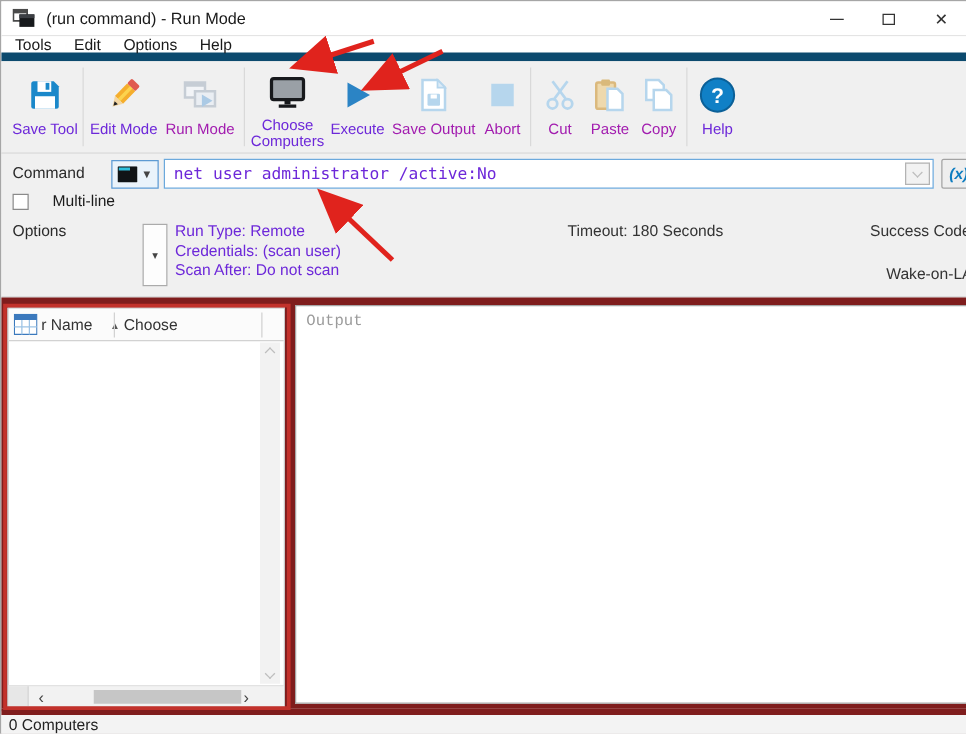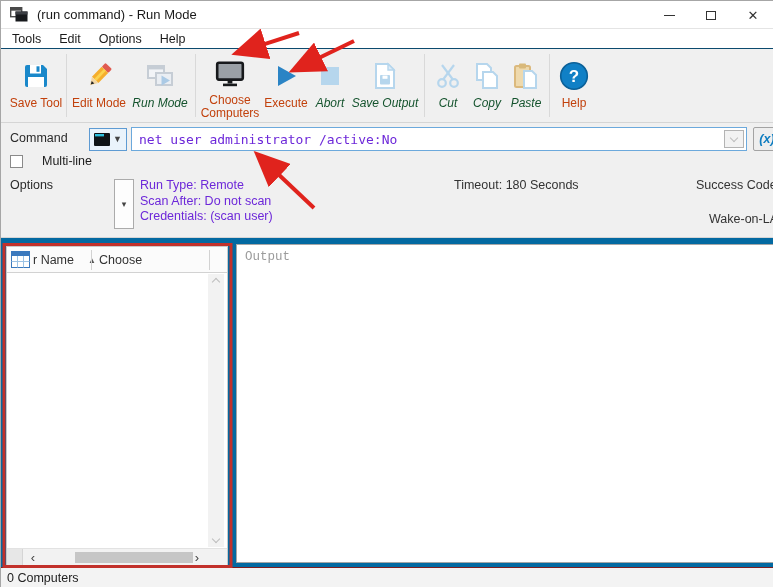--- a/index.html
+++ b/index.html
@@ -15,30 +15,30 @@
     border-bottom:1px solid #e4e4e4; display:flex; align-items:center; }
   .app-icon { margin-left:9px; width:18px; height:15px; }
   .title-text { margin-left:9px; font-size:13px; color:#1a1a1a; }
   .win-controls { position:absolute; right:0; top:0; height:28px; display:flex; }
   .wc { width:42px; height:28px; display:flex; align-items:center; justify-content:center; cursor:default; }
   .ic-min { width:11px; border-top:1.5px solid #333; display:inline-block; }
   .ic-max { width:10px; height:9px; border:1.5px solid #333; display:inline-block; }
   .ic-close { font-size:13px; color:#333; line-height:1; }
   
   .menubar { position:absolute; left:0; top:28px; width:773px; height:20px; background:#fff;
-    border-bottom:1px solid #0c4a6e; display:flex; align-items:center; padding-left:2px; }
+    border-bottom:7px solid #0c4a6e; display:flex; align-items:center; padding-left:2px; }
   .menu-item { padding:0 9px; font-size:12.5px; color:#1a1a1a; }
   
   .toolbar { position:absolute; left:0; top:48px; width:773px; height:74px; background:#f0f0f0;
     border-bottom:1px solid #d5d5d5; display:flex; align-items:stretch; padding:2px 0 2px 8px; }
   .tbtn { display:flex; flex-direction:column; align-items:center; justify-content:flex-start; padding-top:4px; }
   .ticon { height:42px; display:flex; align-items:center; justify-content:center; }
-  .tlabel { font-size:12px; line-height:13px; text-align:center; color:#c2410c; white-space:nowrap; }
+  .tlabel { font-size:12px; line-height:13px; text-align:center; color:#6d28d9; white-space:nowrap; }
   .tbtn.wrap .tlabel { white-space:normal; }
-  .tbtn.disabled .tlabel { color:#14532d;font-style:italic; }
+  .tbtn.disabled .tlabel { color:#a21caf; }
   .tsep { width:1px; background:#d9d9d9; margin:3px 3px; }
   
   .cmdrow { position:absolute; left:0; top:122px; width:773px; height:48px; background:#f0f0f0; }
   .cmd-label { position:absolute; left:9px; top:8px; font-size:12.5px; color:#2a2a2a; }
   .cmd-type { position:absolute; left:88px; top:5px; width:38px; height:23px; background:#eaf3fb;
     border:1px solid #5e9bd3; display:flex; align-items:center; justify-content:center; gap:3px; }
   .caret { font-size:9px; color:#444; line-height:1; }
   .cmd-input-wrap { position:absolute; left:130px; top:4px; width:616px; height:24px;
     border:1px solid #6ca9dc; background:#fff; }
   .cmd-input { position:absolute; left:0; top:0; width:100%; height:100%; border:none; outline:none;
@@ -55,21 +55,21 @@
   .optrow { position:absolute; left:0; top:170px; width:773px; height:67px; background:#f0f0f0;
     border-bottom:1px solid #d5d5d5; }
   .opt-label { position:absolute; left:9px; top:7px; color:#2a2a2a; }
   .opt-drop { position:absolute; left:113px; top:8px; width:20px; height:50px; background:#fdfdfd;
     border:1px solid #ababab; display:flex; align-items:center; justify-content:center; }
   .opt-summary { position:absolute; left:139px; top:7px; color:#6d28d9; line-height:15.5px; }
   .opt-timeout { position:absolute; left:405px; top:7px; color:#333; white-space:nowrap;margin-left:48px; }
   .opt-success { position:absolute; left:695px; top:7px; color:#333; white-space:nowrap; }
   .opt-wake { position:absolute; left:708px; top:41px; color:#333; white-space:nowrap; }
   
-  .main { position:absolute; left:0; top:237px; width:773px; height:331px; background:#0369a1; }
+  .main { position:absolute; left:0; top:237px; width:773px; height:331px; background:#7f1d1d; }
   .grid-panel { position:absolute; left:5px; top:8px; width:222px; height:320px; background:#fff;
     border:1px solid #c9c9c9; }
   .grid-header { position:absolute; left:0; top:0; right:0; height:26px; background:#fbfbfb;
     border-bottom:1px solid #d2d2d2; }
   .colchooser { position:absolute; left:3px; top:3px; width:20px; height:19px; display:flex;
     align-items:center; justify-content:center; }
   .hcell { position:absolute; top:0; height:26px; display:flex; align-items:center; color:#333; }
   .hsep { position:absolute; top:3px; width:1px; height:20px; background:#d2d2d2; }
   .sort-glyph { font-size:8px; color:#555; margin-left:14px; }
   .vscroll { position:absolute; right:3px; top:27px; bottom:18px; width:16px; background:#f2f2f2;
@@ -83,21 +83,21 @@
     border-right:1px solid #d5d5d5; }
   .hs-left { position:absolute; left:18px; top:0; width:16px; height:16px; display:flex; align-items:center; justify-content:center; font-size:13px; color:#444; }
   .hs-right { position:absolute; right:22px; top:0; width:16px; height:16px; display:flex; align-items:center; justify-content:center; font-size:13px; color:#444; }
   .hs-thumb { position:absolute; left:68px; top:3px; width:118px; height:11px; background:#c6c6c6; }
   .output-panel { position:absolute; left:235px; top:6px; width:540px; height:319px; background:#fff;
     border:1px solid #a6a6a6; }
   .output-text { position:absolute; left:8px; top:5px; font-family:Liberation Mono, monospace;
     font-size:12.5px; color:#9b9b9b; }
   
   .statusbar { position:absolute; left:0; top:566px; width:773px; height:21px; background:#f3f3f3;
-    border-top:1px solid #7f1d1d; display:flex; align-items:center; padding-left:6px; color:#222; }
+    border-top:5px solid #7f1d1d; display:flex; align-items:center; padding-left:6px; color:#222; }
   
   .overlay { position:absolute; left:0; top:0; width:773px; height:587px; pointer-events:none; }
 </style>
 </head>
 <body>
 
 <div class="window">
 
   <div class="titlebar">
     <svg class="app-icon" viewBox="0 0 18 15">
@@ -185,76 +185,76 @@
 
     <div class="tbtn" style="width:50px">
       <span class="ticon">
         <svg width="23" height="24" viewBox="0 0 23 24">
           <polygon points="3,2 21,12 3,22" fill="#2b84c5"></polygon>
         </svg>
       </span>
       <span class="tlabel">Execute</span>
     </div>
 
-    <div class="tbtn disabled" style="width:38px">
-      <span class="ticon">
-        <svg width="20" height="20" viewBox="0 0 20 20">
-            <rect x="1" y="1" width="18" height="18" fill="#b6d6ed"></rect>
-          </svg>
-      </span>
-      <span class="tlabel">Abort</span>
-    </div>
-
     <div class="tbtn disabled" style="width:72px">
       <span class="ticon">
         <svg width="26" height="28" viewBox="0 0 26 28">
           <path d="M4 2 h12 l6 6 v18 h-18 z" fill="#fff" stroke="#b6d6ed" stroke-width="2"></path>
           <path d="M16 2 l6 6 h-6 z" fill="#ddecf8" stroke="#b6d6ed" stroke-width="1.4"></path>
           <rect x="8" y="13" width="10" height="9.5" rx="1" fill="#b6d6ed"></rect>
           <rect x="10.5" y="13.6" width="5" height="3.2" fill="#fff"></rect>
         </svg>
       </span>
       <span class="tlabel">Save Output</span>
+    </div>
+
+    <div class="tbtn disabled" style="width:38px">
+      <span class="ticon">
+        <svg width="20" height="20" viewBox="0 0 20 20">
+            <rect x="1" y="1" width="18" height="18" fill="#b6d6ed"></rect>
+          </svg>
+      </span>
+      <span class="tlabel">Abort</span>
     </div>
 
     <div class="tsep"></div>
 
     <div class="tbtn disabled" style="width:40px">
       <span class="ticon">
         <svg width="24" height="26" viewBox="0 0 24 26">
           <g stroke="#b6d6ed" stroke-width="2.2" fill="none">
             <line x1="6" y1="2" x2="16.5" y2="16"></line>
             <line x1="18" y1="2" x2="7.5" y2="16"></line>
             <circle cx="6" cy="20" r="3.8"></circle>
             <circle cx="18" cy="20" r="3.8"></circle>
           </g>
         </svg>
       </span>
       <span class="tlabel">Cut</span>
     </div>
 
-    <div class="tbtn disabled" style="width:38px">
-      <span class="ticon">
-        <svg width="27" height="28" viewBox="0 0 27 28">
-          <path d="M3 2 h10 l4 4 v12 h-14 z" fill="#fff" stroke="#b6d6ed" stroke-width="2"></path>
-          <path d="M9 10 h10 l4 4 v12 h-14 z" fill="#fff" stroke="#b6d6ed" stroke-width="2"></path>
-        </svg>
-      </span>
-      <span class="tlabel">Copy</span>
-    </div>
-
     <div class="tbtn disabled" style="width:40px">
       <span class="ticon">
         <svg width="26" height="28" viewBox="0 0 26 28">
           <rect x="2" y="4" width="15" height="21" rx="1.5" fill="#eed9ad" stroke="#dbb97d" stroke-width="2"></rect>
           <rect x="6" y="1.5" width="7" height="5" rx="1" fill="#d9b97a"></rect>
           <path d="M11 9 h8 l4 4 v13 h-12 z" fill="#fff" stroke="#b6d6ed" stroke-width="2"></path>
         </svg>
       </span>
       <span class="tlabel">Paste</span>
+    </div>
+
+    <div class="tbtn disabled" style="width:38px">
+      <span class="ticon">
+        <svg width="27" height="28" viewBox="0 0 27 28">
+          <path d="M3 2 h10 l4 4 v12 h-14 z" fill="#fff" stroke="#b6d6ed" stroke-width="2"></path>
+          <path d="M9 10 h10 l4 4 v12 h-14 z" fill="#fff" stroke="#b6d6ed" stroke-width="2"></path>
+        </svg>
+      </span>
+      <span class="tlabel">Copy</span>
     </div>
 
     <div class="tsep"></div>
 
     <div class="tbtn" style="width:42px">
       <span class="ticon">
         <svg width="30" height="30" viewBox="0 0 30 30">
           <circle cx="15" cy="15" r="13.3" fill="#1080c6" stroke="#0b6098" stroke-width="1.6"></circle>
           <text x="15" y="21" font-size="17" font-weight="bold" fill="#fff" text-anchor="middle" font-family="Liberation Sans, sans-serif">?</text>
         </svg>
@@ -285,22 +285,22 @@
     </div>
   </div>
 
   <div class="optrow">
     <span class="opt-label">Options</span>
     <div class="opt-drop">
       <span class="caret">▾</span>
     </div>
     <div class="opt-summary">
       <div>Run Type: Remote</div>
+      <div>Credentials: (scan user)</div>
       <div>Scan After: Do not scan</div>
-      <div>Credentials: (scan user)</div>
     </div>
     <span class="opt-timeout">Timeout: 180 Seconds</span>
     <span class="opt-success">Success Codes:</span>
     <span class="opt-wake">Wake-on-LA</span>
   </div>
 
   <div class="main">
 
     <div class="grid-panel">
       <div class="grid-header">

